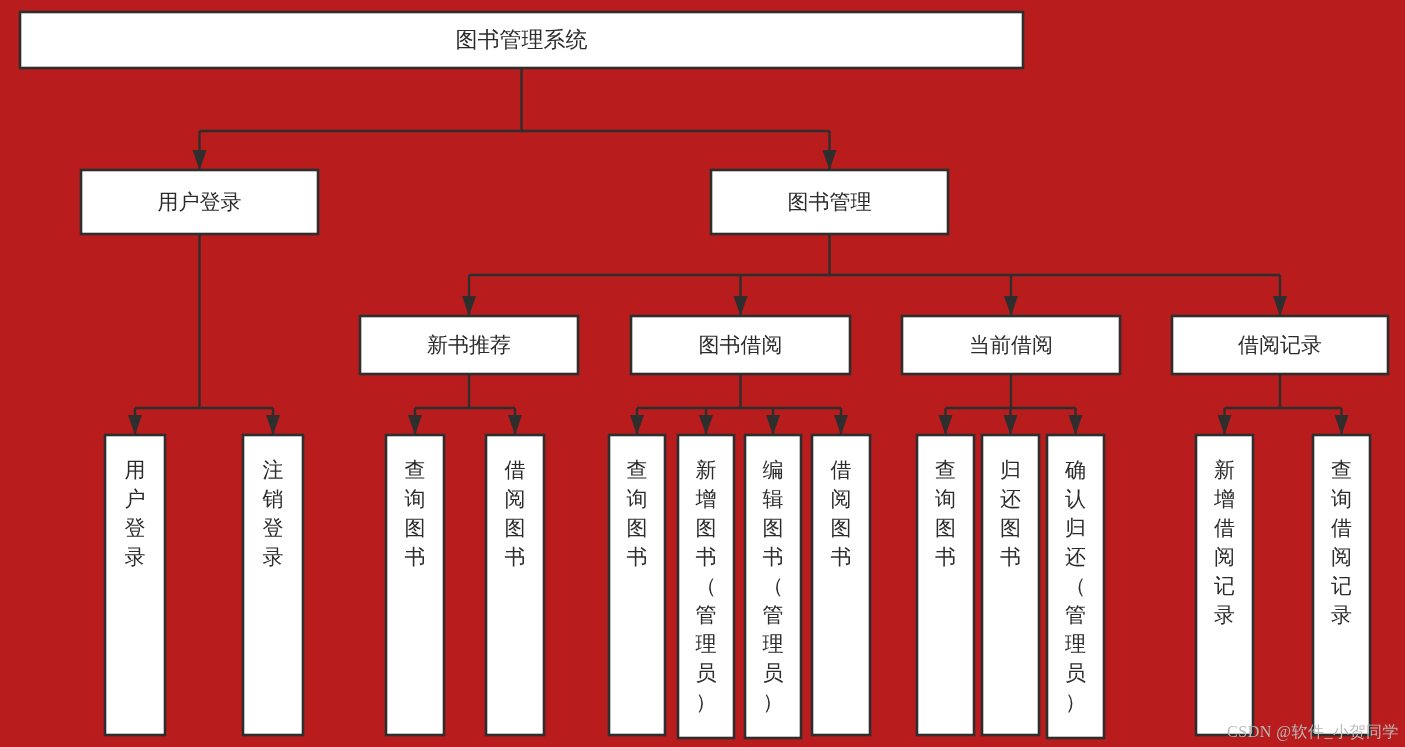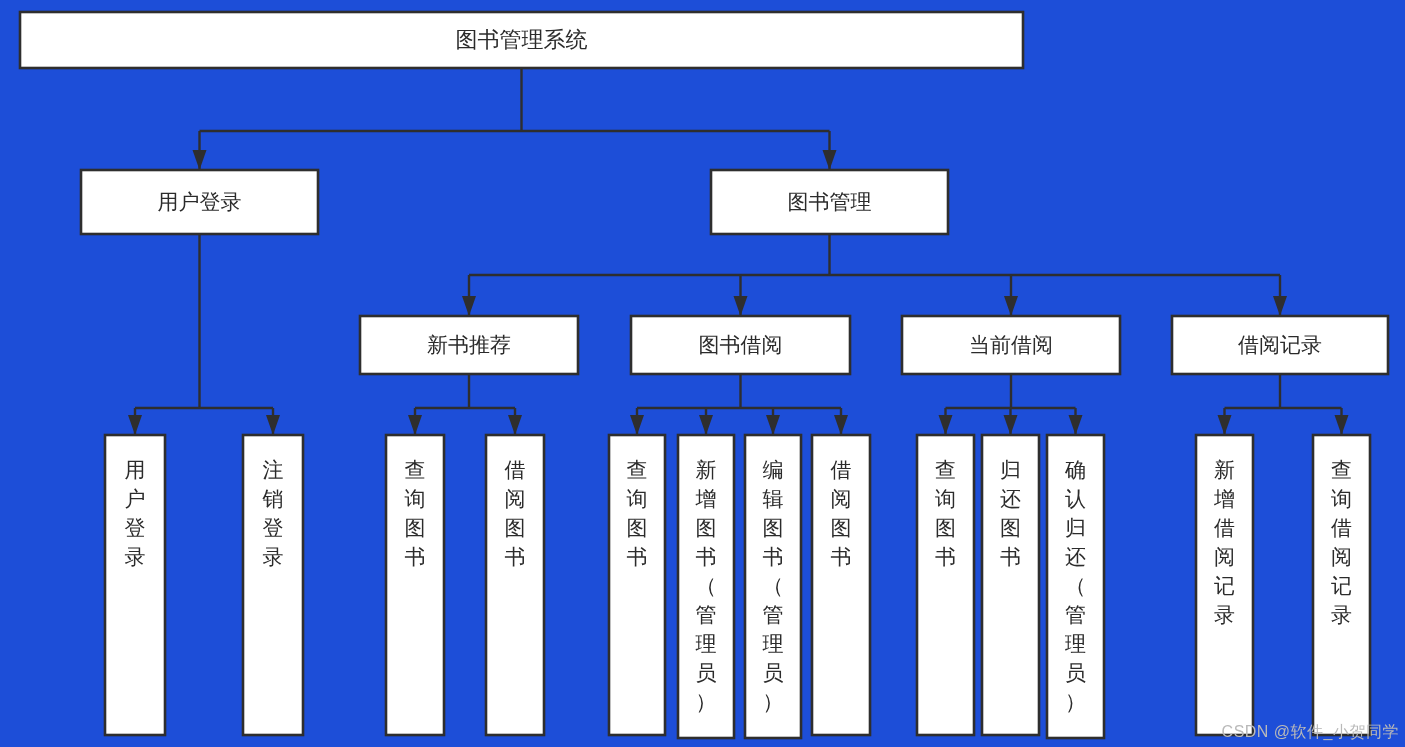--- a/index.html
+++ b/index.html
@@ -1,21 +1,21 @@
 <!DOCTYPE html>
 <html><head>
 <meta charset="utf-8">
 <title>图书管理系统 功能结构图</title>
 <style>
   html,body{margin:0;padding:0;background:#ffffff;}
   body{
     font-family:"DejaVu Sans","Liberation Sans",sans-serif;
     width:1405px;height:747px;overflow:hidden;
   }
-  #diagram-root{position:relative;width:1405px;height:747px;background:#1d4ed8;}
+  #diagram-root{position:relative;width:1405px;height:747px;background:#b91c1c;}
   svg#flow{position:absolute;left:0;top:0;width:1405px;height:747px;display:block;}
 
   .node-box{
     fill:#ffffff;
     stroke:#2e2e2e;
     stroke-width:2.6;
   }
   .node-label{
     fill:#2b2b2b;
     font-family:"DejaVu Sans","Liberation Sans",sans-serif;
@@ -35,21 +35,21 @@
     stroke-width:2.4;
     fill:none;
     stroke-linecap:butt;
   }
   .arrow-head{fill:#2e2e2e;stroke:none;}
 
   .watermark{
     position:absolute;
     right:6px;
     bottom:4px;
-    font-family:Liberation Sans, sans-serif;
+    font-family:Liberation Serif, serif;
     font-size:16px;
     color:#b9b9b9;
     letter-spacing:0.5px;
     white-space:nowrap;
     user-select:none;
   }
 </style>
 </head>
 <body>
 

